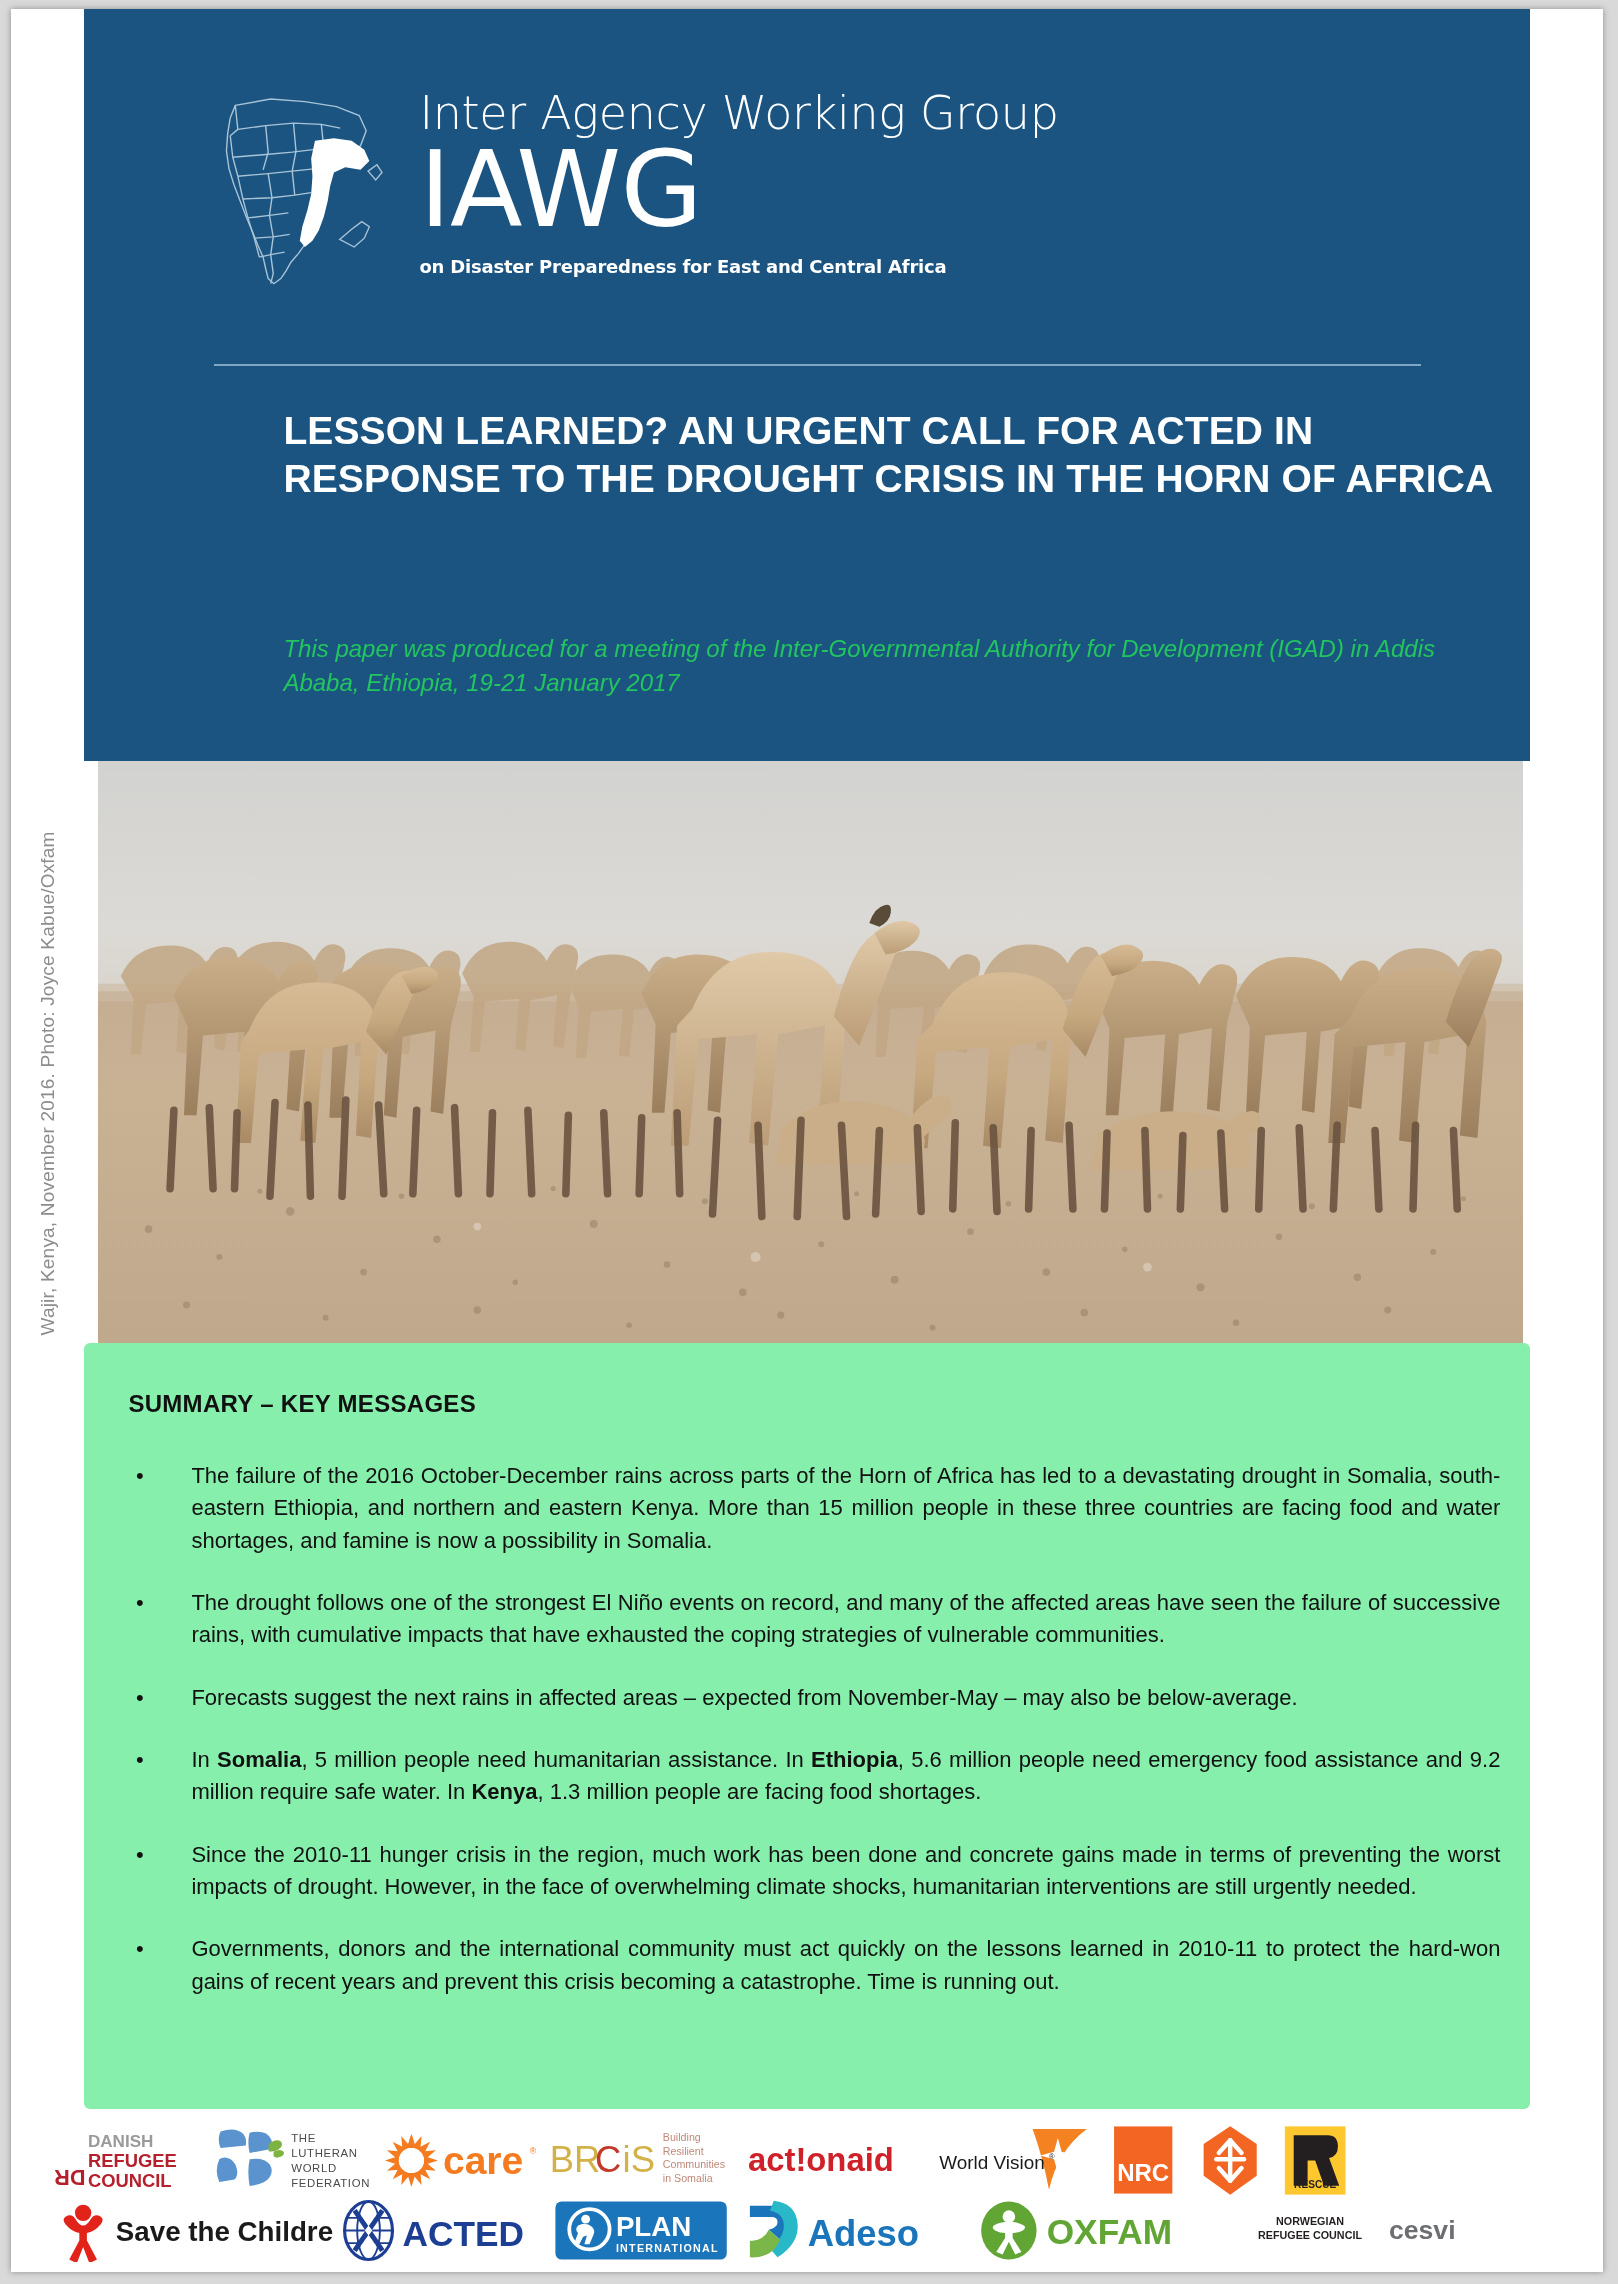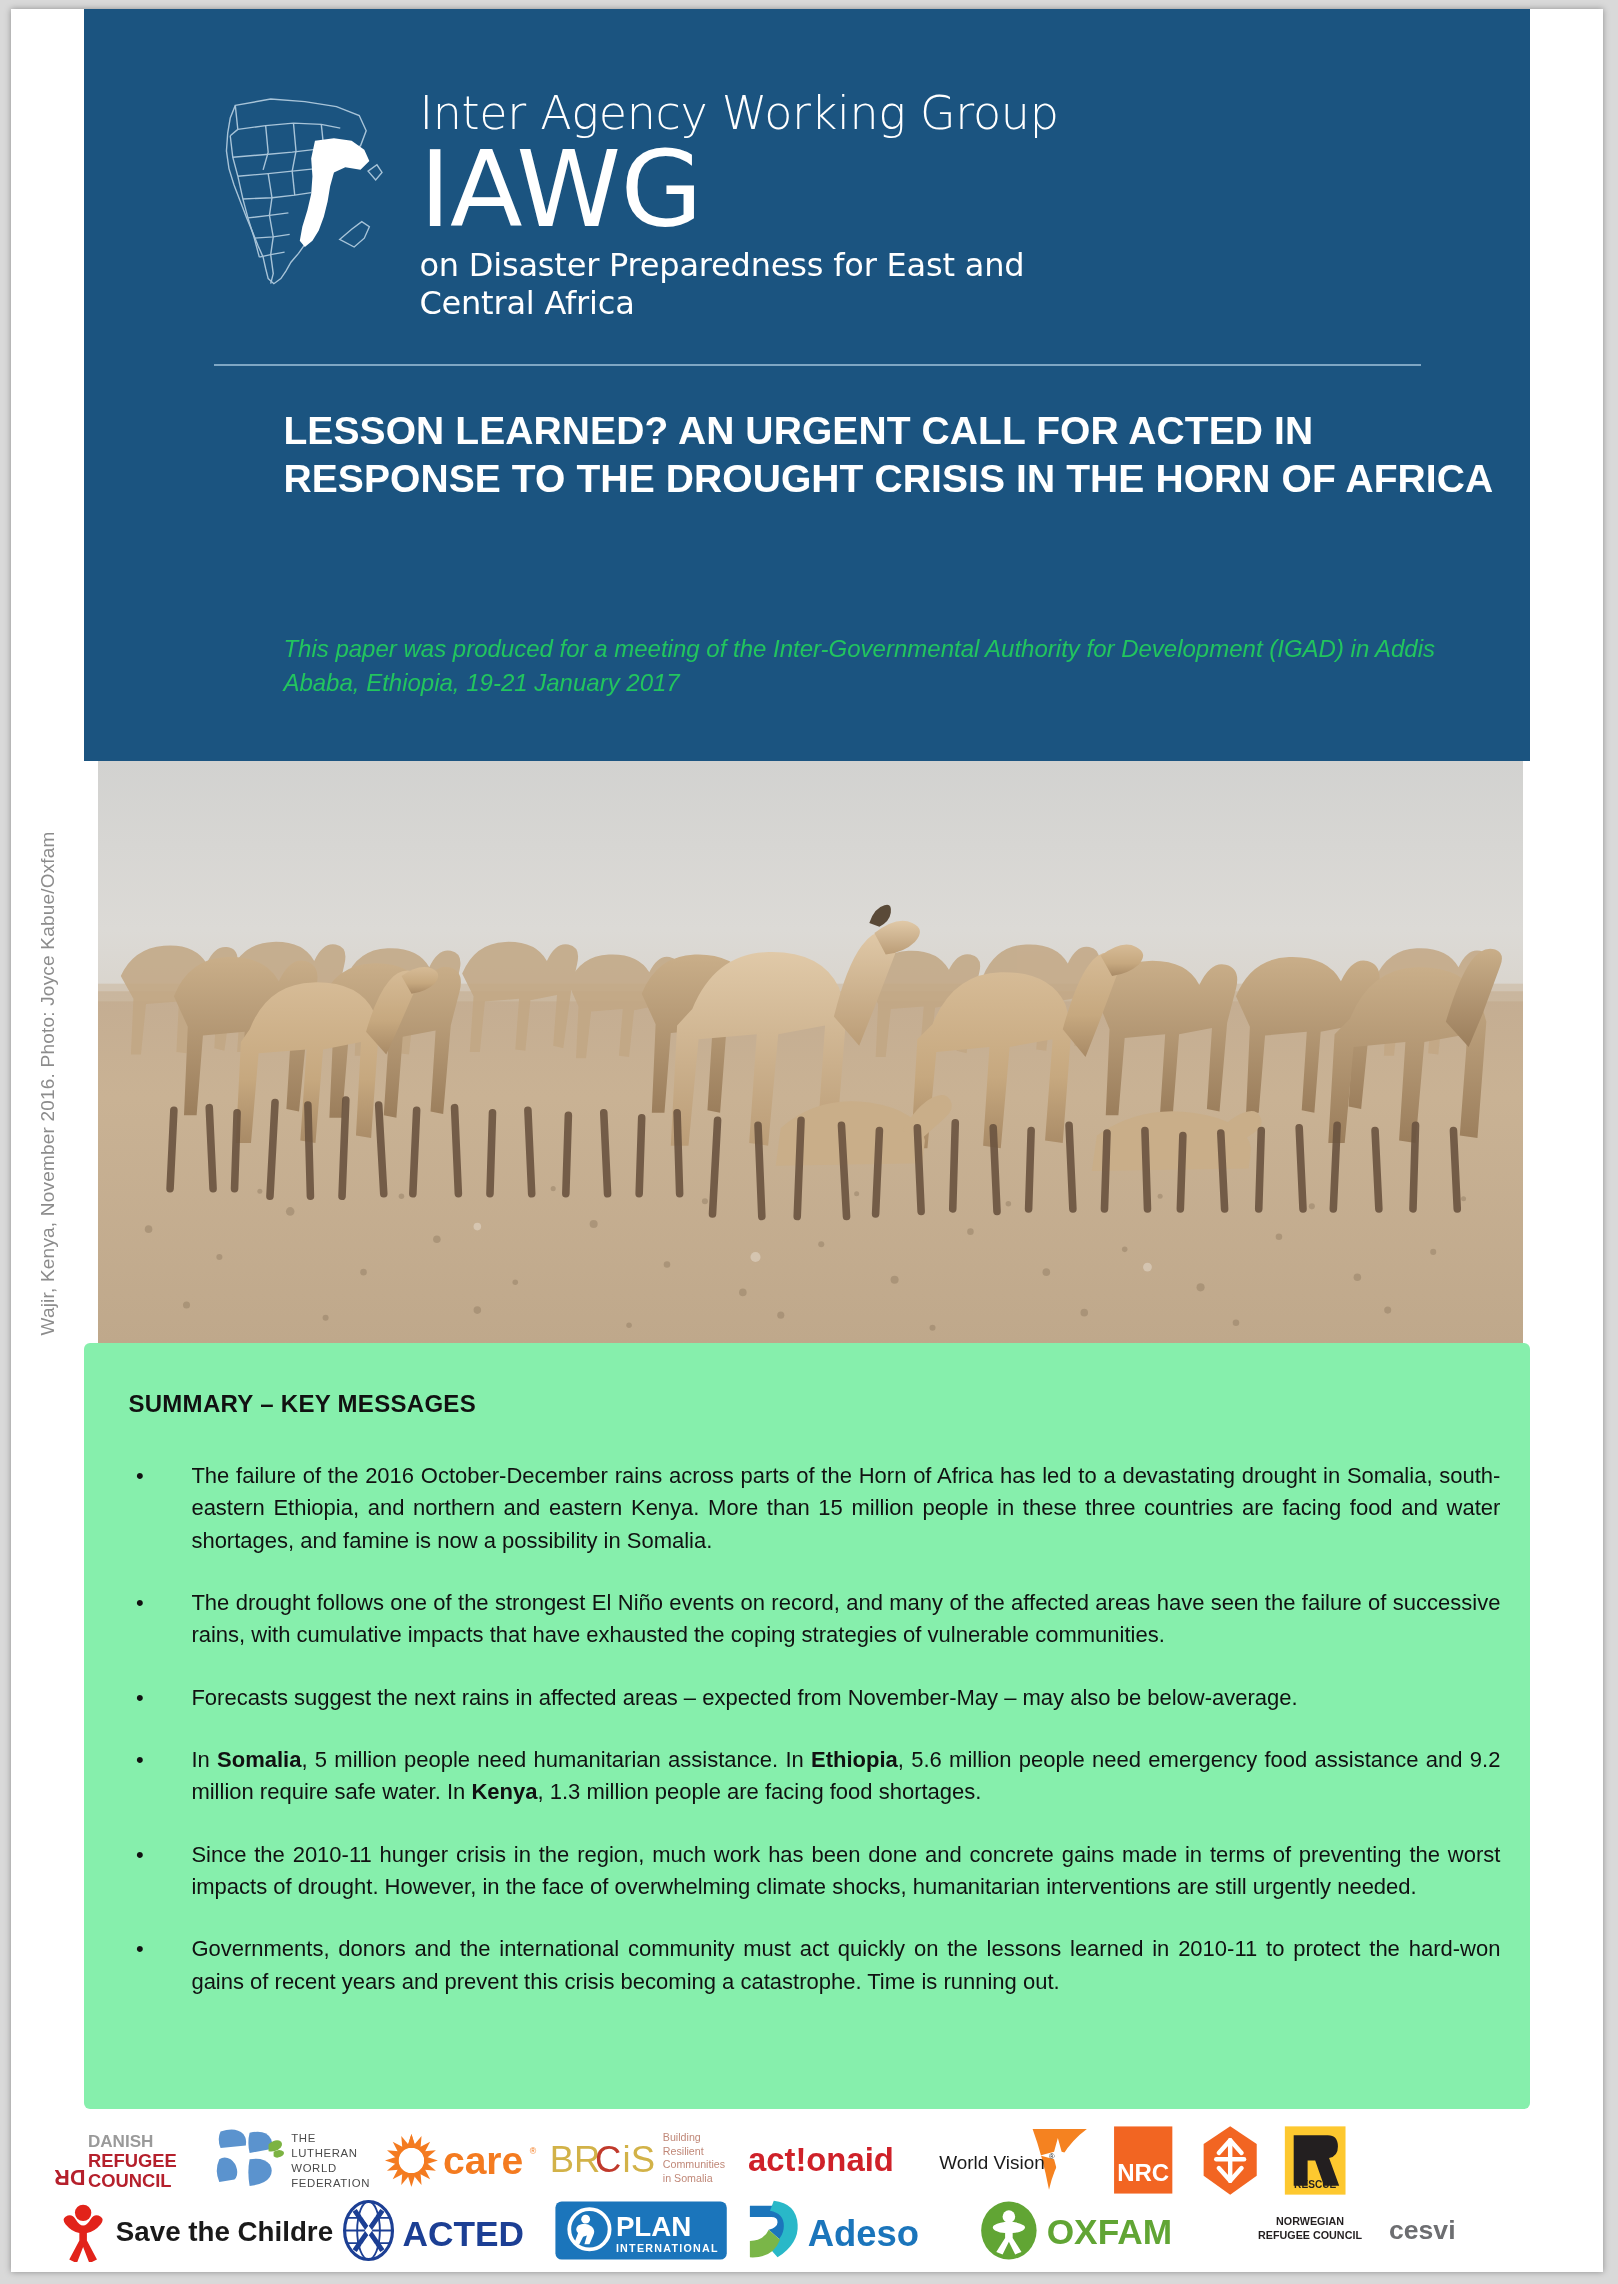--- a/index.html
+++ b/index.html
@@ -88,23 +88,23 @@
     font-family: "DejaVu Sans", sans-serif;
   }
   #logo-sub1 {
     font-size: 46px;
     font-weight: 300;
     margin-top: 5px;
     letter-spacing: -0.3px;
     font-family: "DejaVu Sans", sans-serif;
   }
   #logo-sub2 {
-    font-size: 32px;
-    font-weight: 400;
-    margin-top: 5px;
+    font-size: 18px;
+    font-weight: 700;
+    margin-top: 15px;
     letter-spacing: -0.2px;
     font-family: "DejaVu Sans", sans-serif;
   }
 
   #header-rule {
     position: absolute;
     left: 130px;
     top: 355px;
     width: 1207px;
     height: 1.9px;

